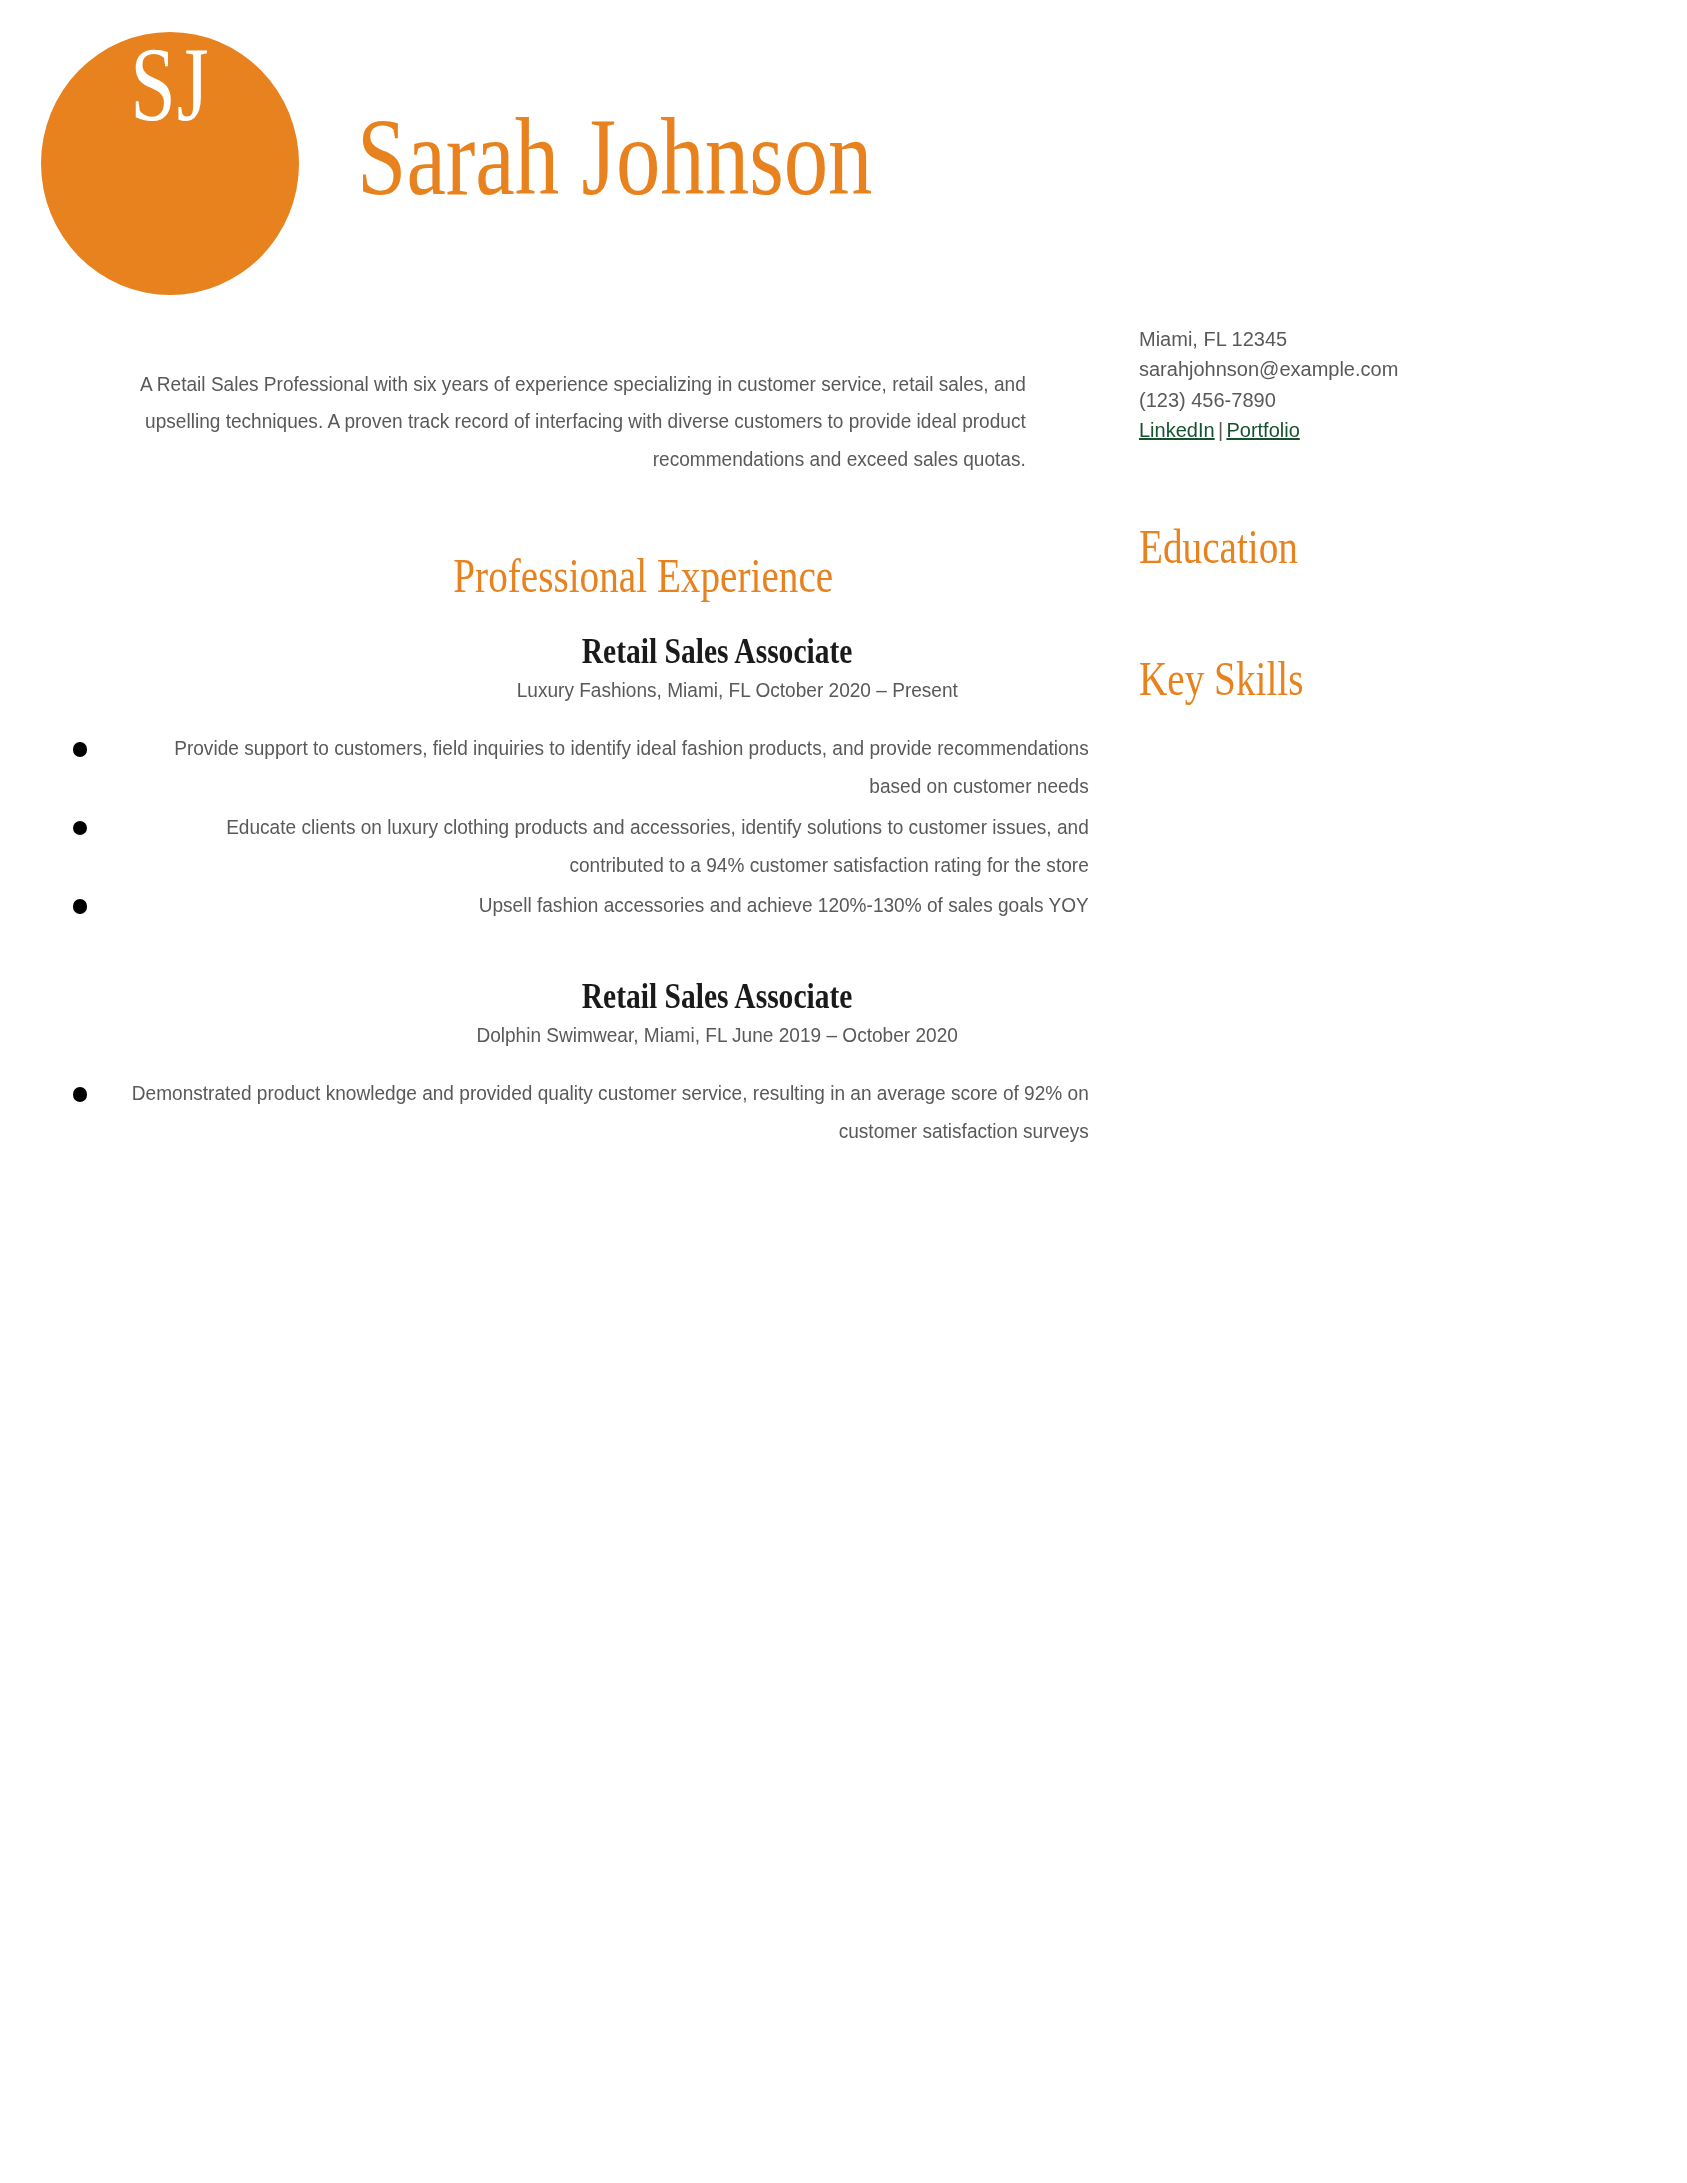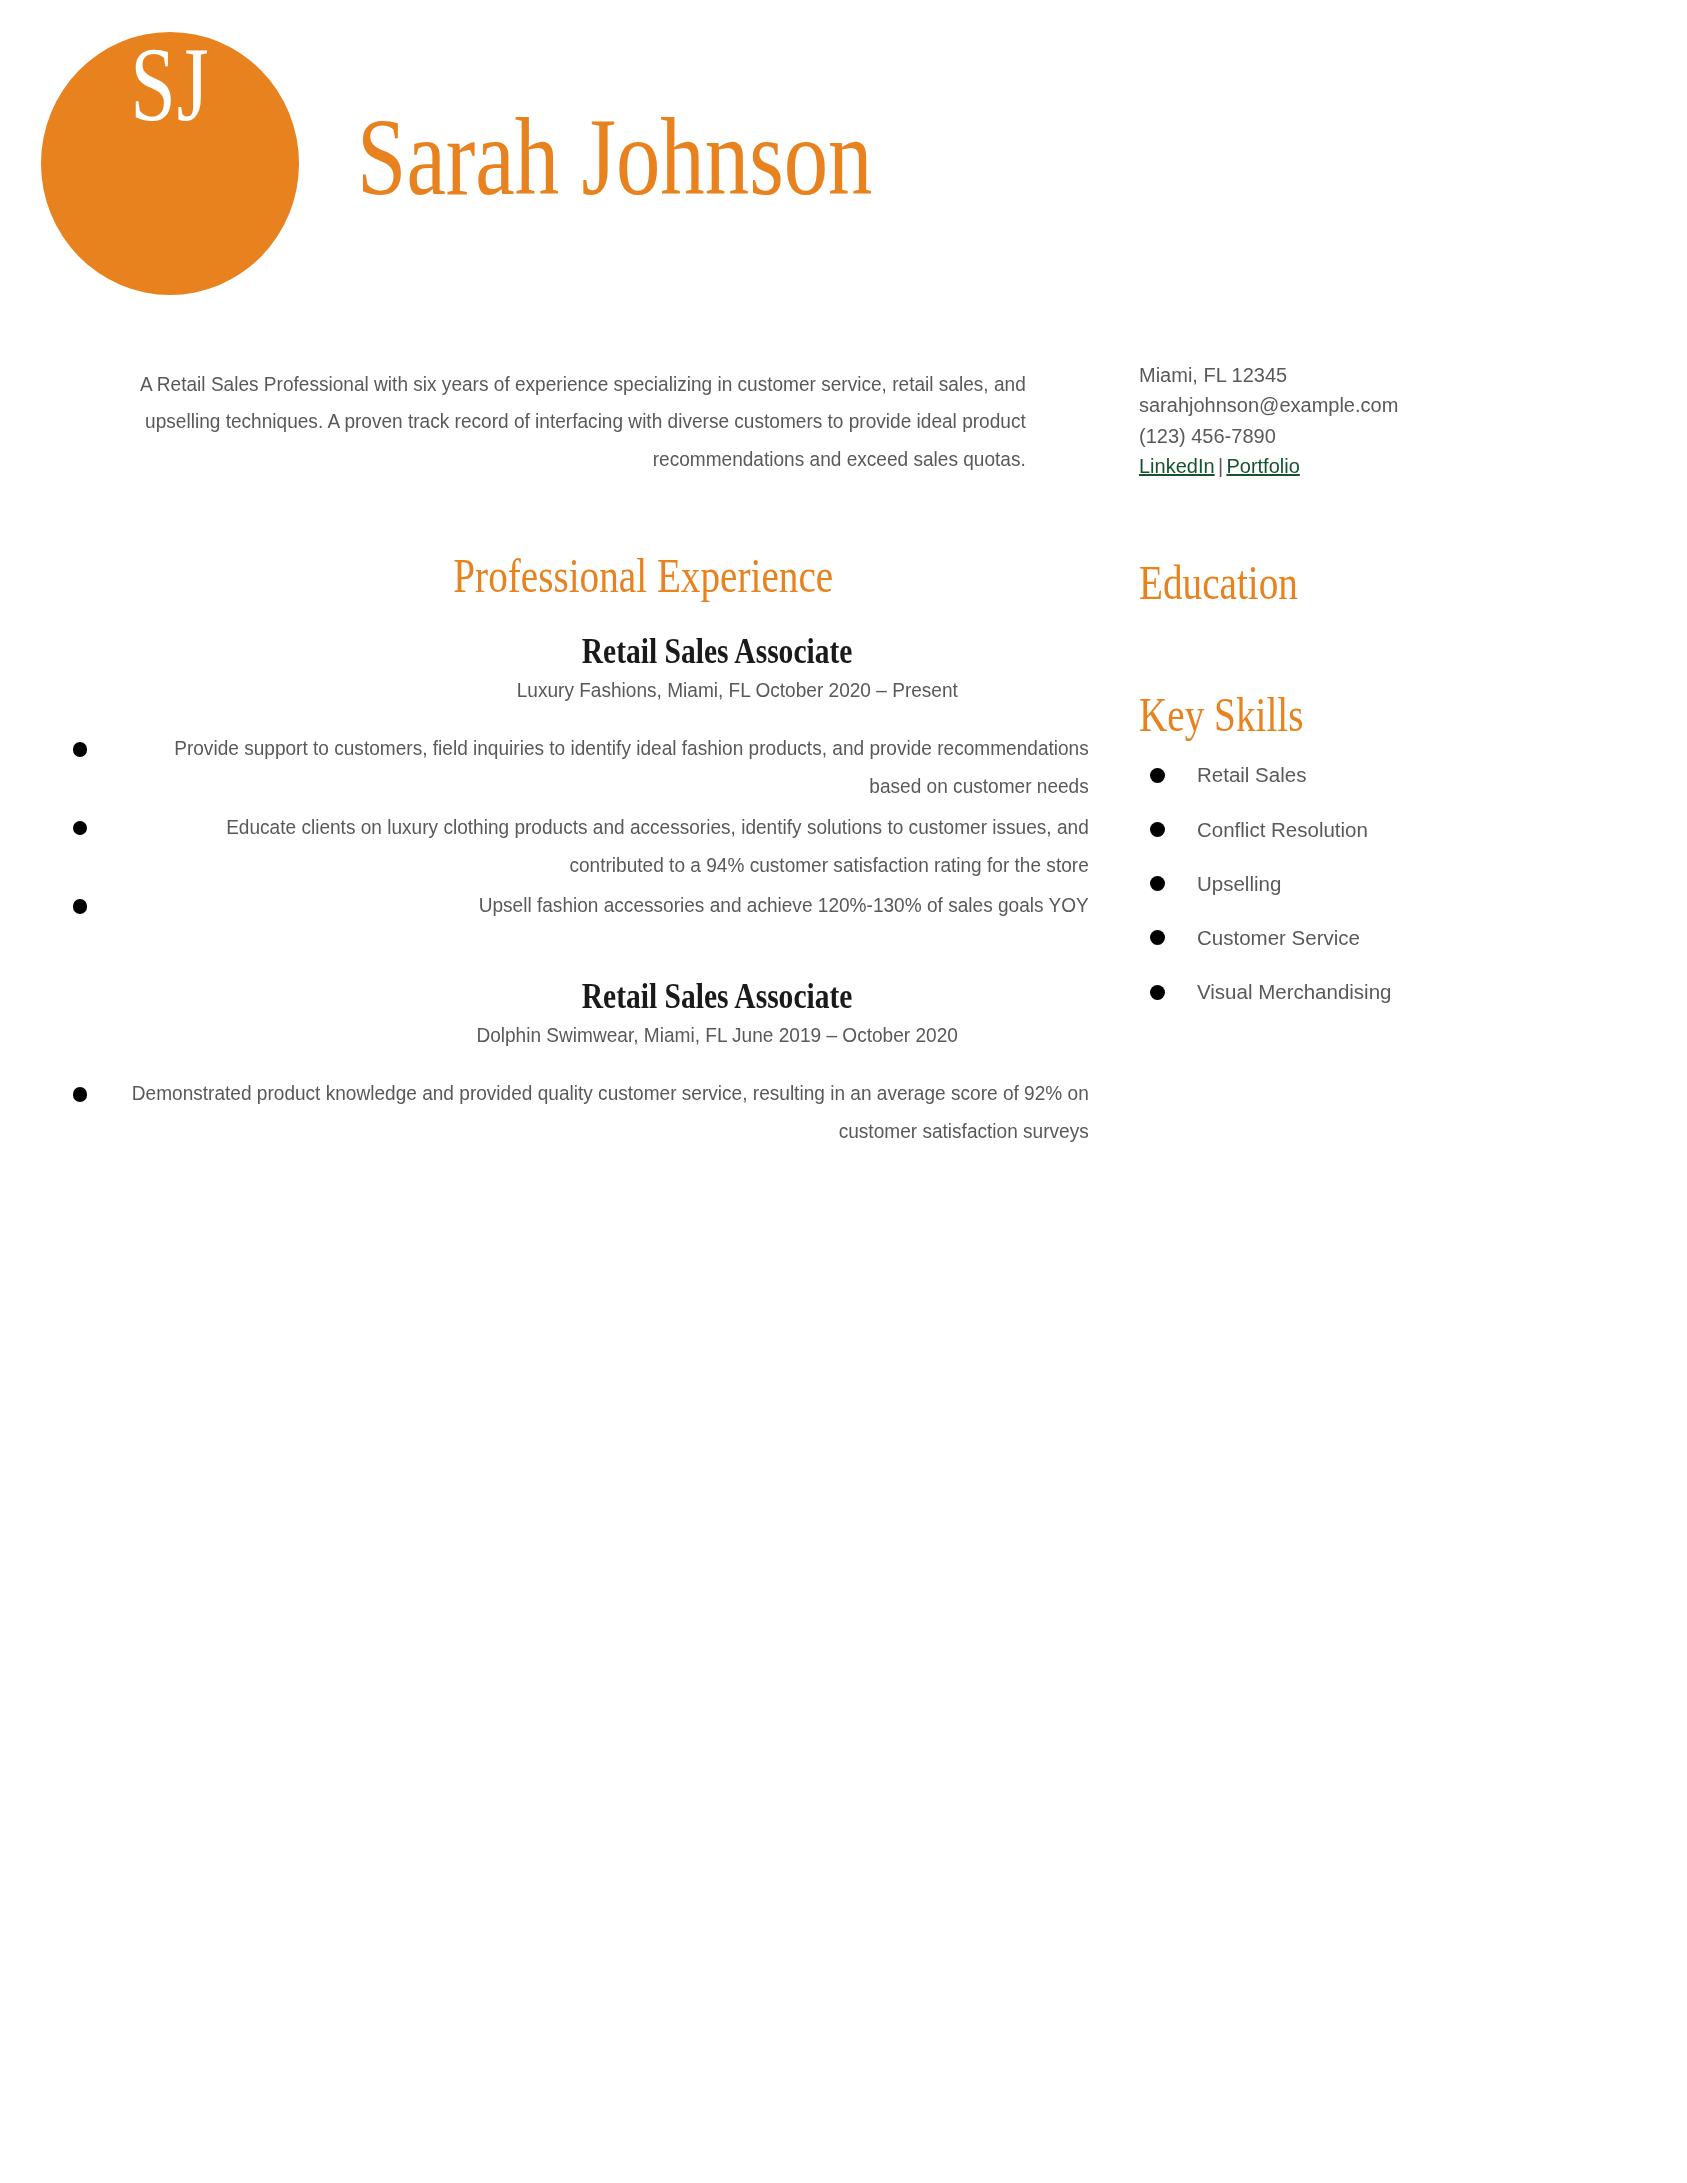--- a/index.html
+++ b/index.html
@@ -38,21 +38,21 @@
     font-size:111px;
     line-height:1.05;
     font-weight:400;
     transform:scaleX(0.80);
     transform-origin:left top;
     white-space:nowrap;
   }
 
   
   .col-left  { position:absolute; left:66px; top:344px; width:959px;text-align:right; }
-  .col-right { position:absolute; left:1139px; top:360px; width:463px; }
+  .col-right { position:absolute; left:1139px; top:324px; width:463px; }
 
   
   .summary {
     color:#595959;
     font-size:20.5px;
     line-height:1.85;
     transform:scaleX(0.93);
     transform-origin:left top;
     width:1032px;
   }
@@ -213,24 +213,17 @@
       <div class="line">sarahjohnson@example.com</div>
       <div class="line">(123) 456-7890</div>
       <div class="line"><a href="#">LinkedIn</a><span class="sep">|</span><a href="#">Portfolio</a></div>
     </div>
 
     <div class="section-head sec-edu">Education</div>
 
 
     <div class="section-head sec-skill">Key Skills</div>
 
-    <ul class="skills">
-      <li>Retail Sales</li>
-      <li>Conflict Resolution</li>
-      <li>Upselling</li>
-      <li>Customer Service</li>
-      <li>Visual Merchandising</li>
-    </ul>
 
   </div>
 
 </div>
 
 
 </body></html>

